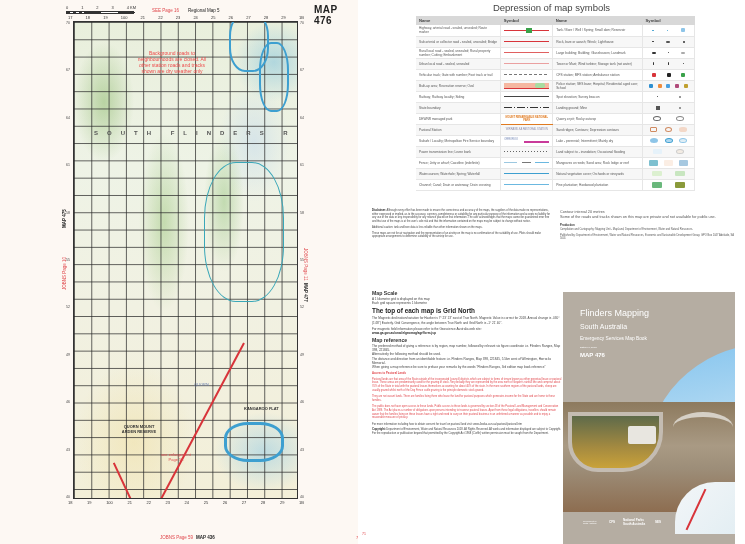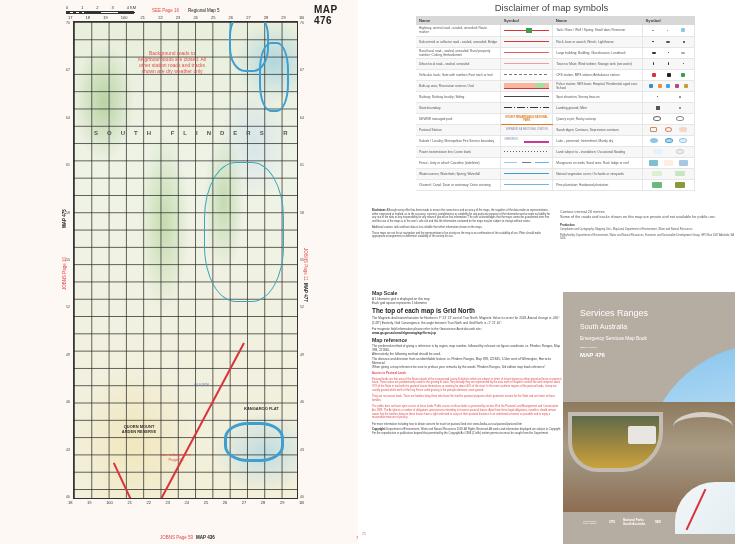--- a/index.html
+++ b/index.html
@@ -191,21 +191,21 @@
       <span>28</span>
       <span>29</span>
       <span>1B</span>
   </div>
   <div class="see-bottom">JOBNS Page 59</div>
   <div class="map-bottom">MAP 436</div>
 </div>
 <div class="page-num-left">70</div>
 
 <div class="right-page">
-  <div class="legend-title">Disclaimer of map symbols</div>
+  <div class="legend-title">Depression of map symbols</div>
 
   <table class="legend-table">
     <thead>
       <tr>
         <th style="width:85px">Name</th>
         <th style="width:52px">Symbol</th>
         <th style="width:90px">Name</th>
         <th style="width:52px">Symbol</th>
       </tr>
     </thead>
@@ -457,21 +457,21 @@
     <div class="foot"><b>Copyright:</b> <span>Department of Environment, Water and Natural Resources 2018. All Rights Reserved. All works and information displayed are subject to Copyright. For the reproduction or publication beyond that permitted by the Copyright Act 1968 (C'wlth) written permission must be sought from the Department.</span></div>
   </div>
 
   <div class="cover">
     <div class="sky"></div>
     <div class="land"></div>
     <div class="road"></div>
     <div class="photo"></div>
     <div class="truck"></div>
     <div class="minimap"></div>
-    <div class="title1">Services Ranges</div>
+    <div class="title1">Flinders Mapping</div>
     <div class="title2">South Australia</div>
     <div class="title3">Emergency Services Map Book</div>
     <div class="edition">Edition 3, 2018</div>
     <div class="mapnum">MAP 476</div>
     <div class="logos">
       <span class="logo" style="font-size:2px;font-weight:normal;width:18px;">Government of South Australia</span>
       <span class="logo">CFS</span>
       <span class="logo" style="width:24px;">National Parks South Australia</span>
       <span class="logo">SES</span>
     </div>

